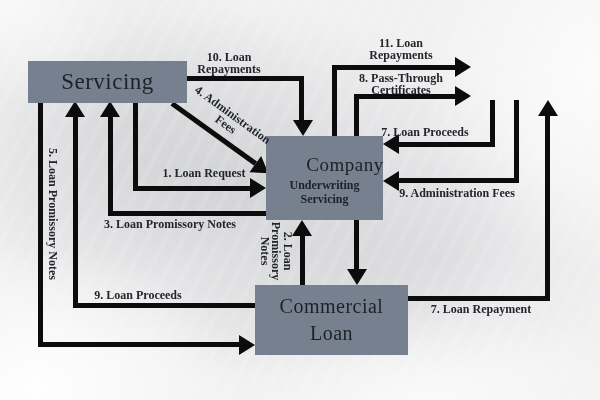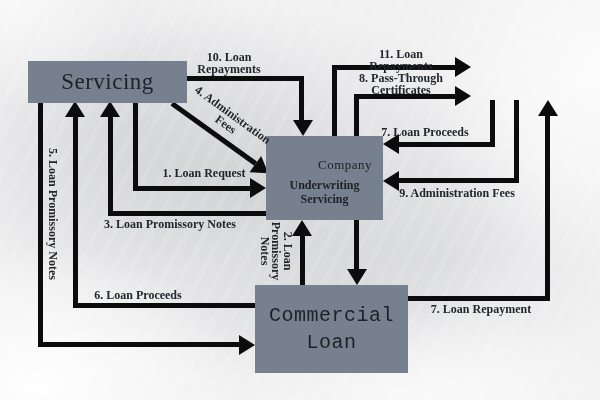--- a/index.html
+++ b/index.html
@@ -161,51 +161,51 @@
 
   <div class="lbl" style="left:170px;top:225px;">3. Loan Promissory Notes</div>
 
   <div class="lbl rot36" style="left:229px;top:120px;">
     <span>4. Administration</span>
     <span>Fees</span>
   </div>
 
   <div class="lbl rot90" style="left:52px;top:214px;">5. Loan Promissory Notes</div>
 
-  <div class="lbl" style="left:138px;top:296px;">6. Loan Proceeds</div>
+  <div class="lbl" style="left:138px;top:296px;">9. Loan Proceeds</div>
 
   <div class="lbl" style="left:425px;top:133px;">7. Loan Proceeds</div>
 
   <div class="lbl" style="left:401px;top:84px;">
     <span>8. Pass-Through</span>
     <span>Certificates</span>
   </div>
 
   <div class="lbl" style="left:457px;top:194px;">9. Administration Fees</div>
 
   <div class="lbl" style="left:229px;top:63px;">
     <span>10. Loan</span>
     <span>Repayments</span>
   </div>
 
-  <div class="lbl" style="left:401px;top:60px;">
+  <div class="lbl" style="left:401px;top:49px;">
     <span>11. Loan</span>
     <span>Repayments</span>
   </div>
 
   <div class="lbl" style="left:481px;top:310px;">7. Loan Repayment</div>
 
   <div class="node" style="left:28px;top:61px;width:159px;height:42px;">
     <div class="node-title" style="font-size:23px;">Servicing</div>
   </div>
 
 
   <div class="node" style="left:266px;top:136px;width:117px;height:84px;padding-top:2px;">
-    <div class="node-title" style="font-size:13px;line-height:26px;margin-left:41px;">Company</div>
+    <div class="node-title" style="font-size:19px;line-height:26px;margin-left:41px;">Company</div>
     <div class="node-sub" style="font-size:12px;line-height:14px;">Underwriting</div>
     <div class="node-sub" style="font-size:12px;line-height:14px;">Servicing</div>
   </div>
 
-  <div class="node" style="left:255px;top:285px;width:153px;height:88px;font-family:Liberation Mono, monospace;">
+  <div class="node" style="left:255px;top:285px;width:153px;height:70px;">
     <div class="node-title" style="font-size:20px;line-height:27px;">Commercial</div>
     <div class="node-title" style="font-size:20px;line-height:27px;">Loan</div>
   </div>
 </div>
 
 </body></html>

